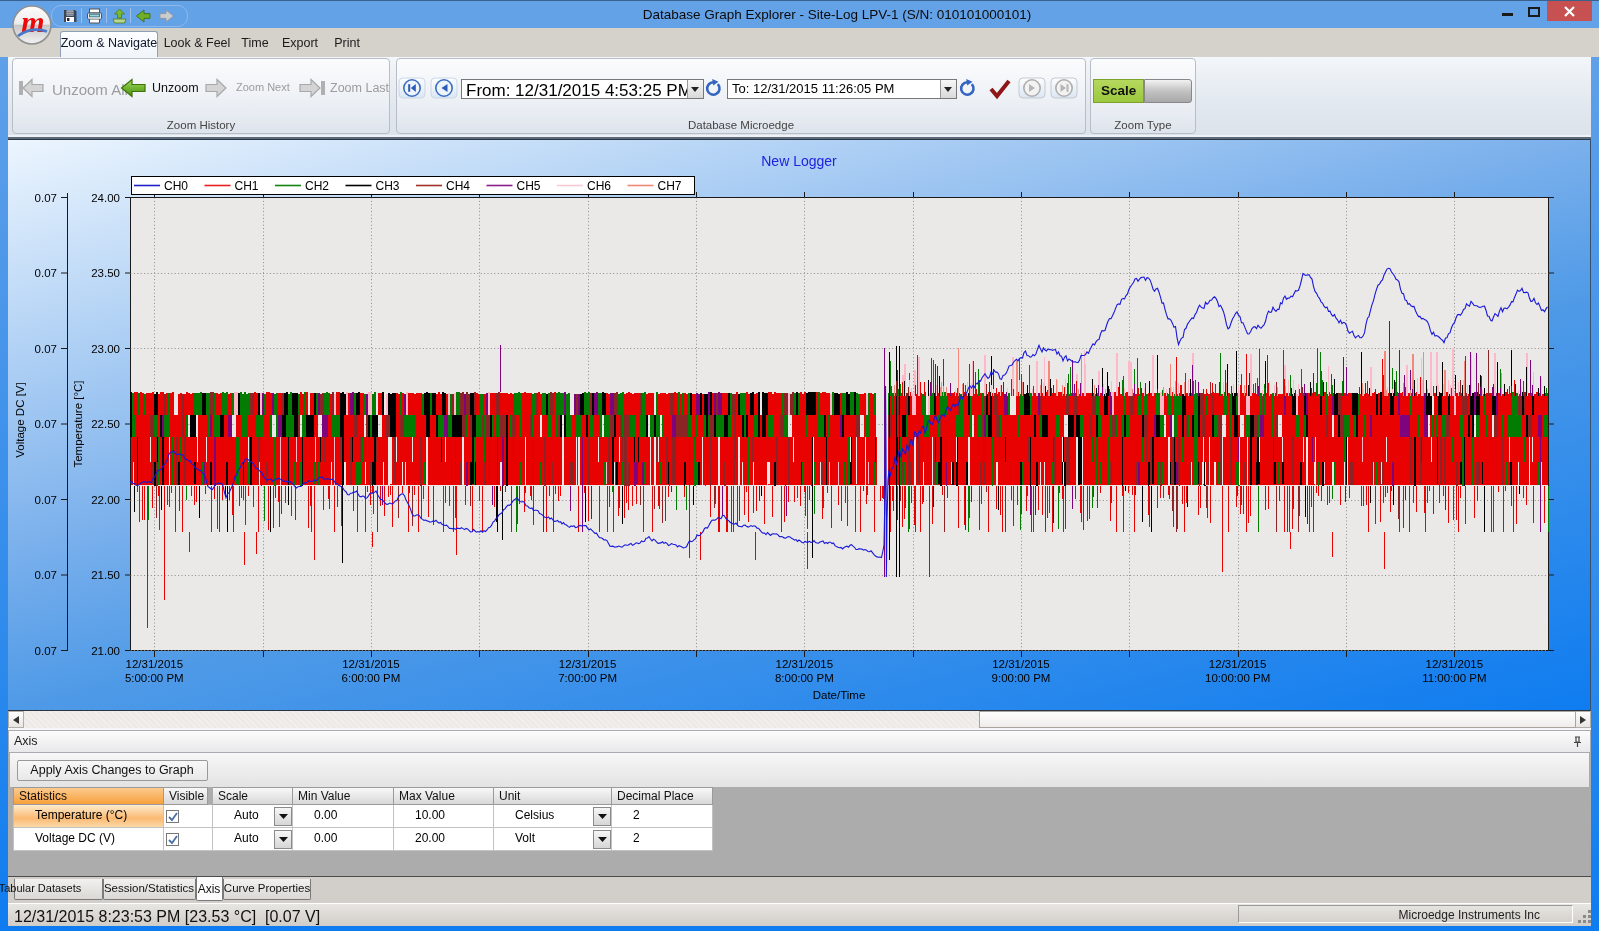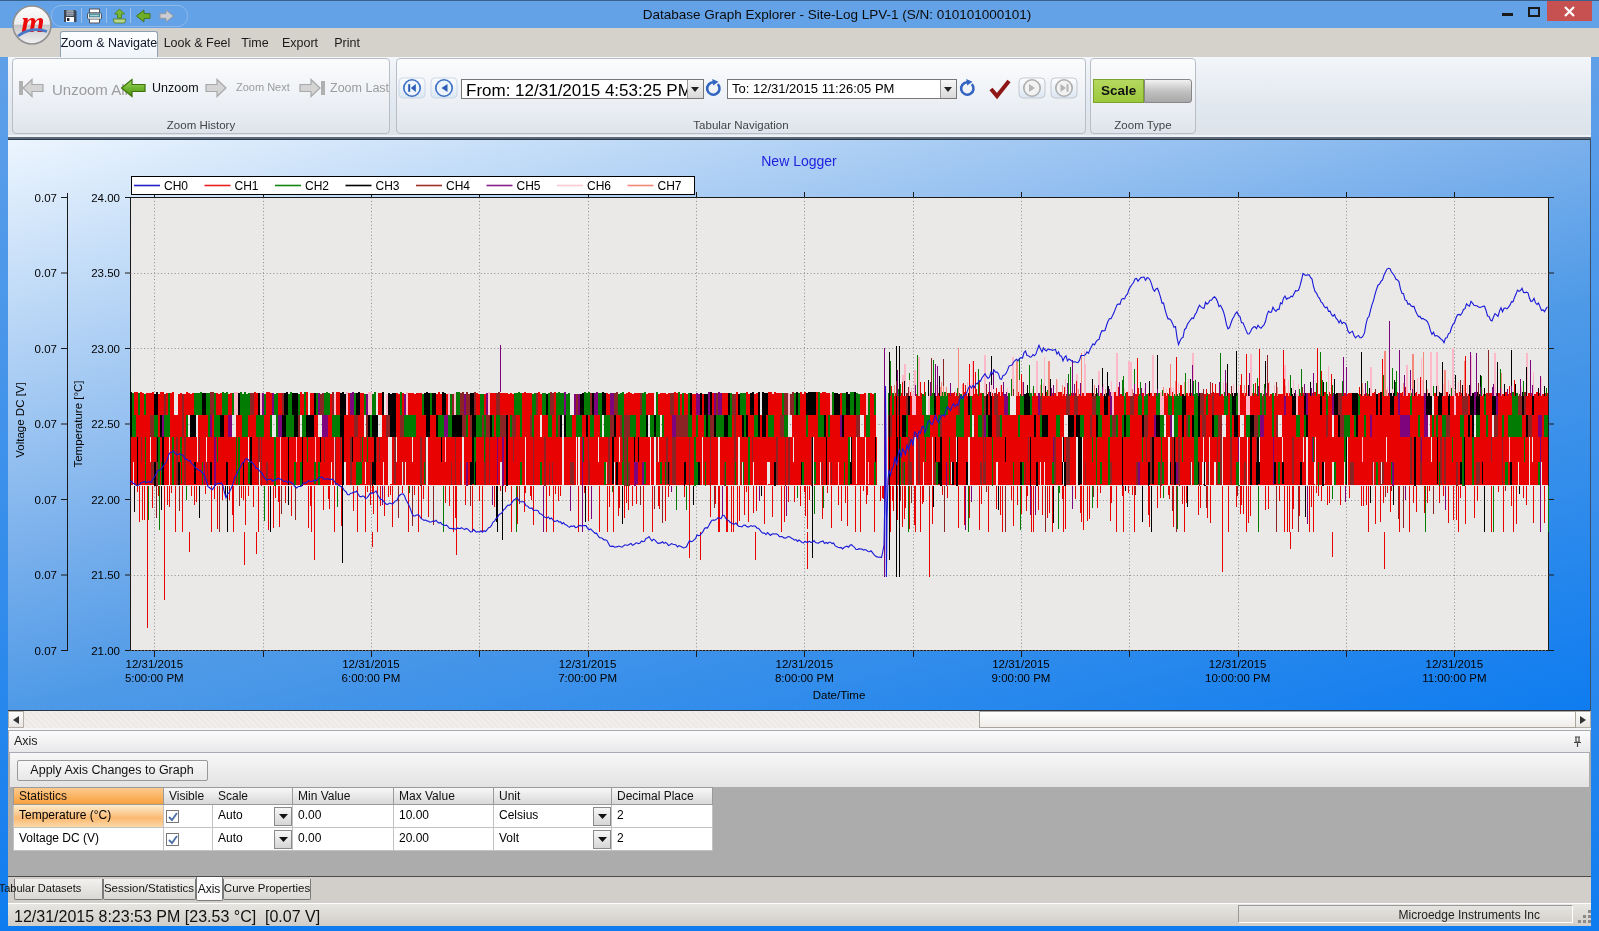--- a/index.html
+++ b/index.html
@@ -74,21 +74,21 @@
 <div class="tx" style="left:300px;top:36px;transform:translateX(-50%);font-size:12.5px;color:#1a1a1a">Export</div>
 <div class="tx" style="left:347px;top:36px;transform:translateX(-50%);font-size:12.5px;color:#1a1a1a">Print</div>
 
 <div class="abs" style="left:8px;top:57px;width:1583px;height:78px;background:linear-gradient(#f3f6fa,#e2e8ef 60%,#dce3ea)"></div>
 <div class="abs" style="left:8px;top:135px;width:1583px;height:2px;background:#eef2f6"></div>
 <div class="abs" style="left:8px;top:137px;width:1583px;height:2px;background:#5c6a7a"></div>
 
 <div class="abs" style="left:12px;top:58px;width:378px;height:76px;border:1px solid #b9bec6;border-radius:4px;background:linear-gradient(#fbfcfd,#e9edf3 70%,#dee4ec)"></div>
 <div class="tx" style="left:201px;top:119px;transform:translateX(-50%);font-size:11.5px;color:#444">Zoom History</div>
 <div class="abs" style="left:396px;top:58px;width:690px;height:76px;border:1px solid #b9bec6;border-radius:4px;background:linear-gradient(#fbfcfd,#e9edf3 70%,#dee4ec)"></div>
-<div class="tx" style="left:741px;top:119px;transform:translateX(-50%);font-size:11.5px;color:#444">Tabular Navigation</div>
+<div class="tx" style="left:741px;top:119px;transform:translateX(-50%);font-size:11.5px;color:#444">Database Microedge</div>
 <div class="abs" style="left:1090px;top:58px;width:106px;height:76px;border:1px solid #b9bec6;border-radius:4px;background:linear-gradient(#fbfcfd,#e9edf3 70%,#dee4ec)"></div>
 <div class="tx" style="left:1143px;top:119px;transform:translateX(-50%);font-size:11.5px;color:#444">Zoom Type</div>
 
 <svg class="abs" style="left:18px;top:76px" width="27" height="24" viewBox="0 0 27 24">
     <path d="M3 5v14" stroke="#b0b0b0" stroke-width="4"></path>
     <path d="M25 8.5v7H14v5L5 12l9-8.5v5z" fill="#d4d4d4" stroke="#a8a8a8" stroke-width="1.2"></path>
   </svg>
 <div class="tx" style="left:52px;top:81px;font-size:15px;color:#9c9c9c">Unzoom All</div>
 <svg class="abs" style="left:119px;top:76px" width="27" height="24" viewBox="0 0 27 24">
     <defs>
@@ -279,26 +279,26 @@
     <path d="M3 1h5M4 1v5h3V1M2 6.5h7M5.5 6.5V11" stroke="#444" stroke-width="1.2" fill="none"></path>
   </svg>
 
 <div class="abs" style="left:8px;top:753px;width:1583px;height:124px;background:#acacac"></div>
 <div class="abs" style="left:10px;top:753px;width:1579px;height:34px;background:linear-gradient(#f7f7f7,#e3e3e3)"></div>
 <div class="abs" style="left:17px;top:760px;width:191px;height:21px;background:linear-gradient(#f8f8f8,#e8e8e8);border:1px solid #999;border-radius:2px"></div>
 <div class="tx" style="left:112px;top:763px;transform:translateX(-50%);font-size:12.5px;color:#111">Apply Axis Changes to Graph</div>
 
 <style>
 .hc{position:absolute;top:787px;height:18px;background:linear-gradient(#f8f8f8,#d8d8d8);border-right:1px solid #9a9a9a;border-bottom:1px solid #9a9a9a;border-top:1px solid #9a9a9a;font-size:12px;color:#111;padding:1px 0 0 5px;white-space:nowrap}
-.c1{position:absolute;height:23px;background:#fff;border-right:1px solid #c2c2c2;border-bottom:1px solid #c2c2c2;font-size:12px;color:#000;padding:3px 0 0 5px;white-space:nowrap}
+.c1{position:absolute;height:23px;background:#fff;border-right:1px solid #c2c2c2;border-bottom:1px solid #c2c2c2;font-size:12px;color:#000;padding:3px 0 0 21px;white-space:nowrap}
 .dd{position:absolute;width:18px;height:19px;background:linear-gradient(#f6f6f6,#d6d6d6);border:1px solid #8a8a8a}
 .cb{position:absolute;width:13px;height:13px;background:#fff;border:1px solid #777}
 </style>
 <div class="hc" style="left:13px;width:151px;background:linear-gradient(#fcca8e,#f7a03c);border-left:1px solid #9a9a9a">Statistics</div>
-<div class="hc" style="left:164px;width:61px">Visible</div>
+<div class="hc" style="left:164px;width:44px">Visible</div>
 <div class="hc" style="left:213px;width:80px">Scale</div>
 <div class="hc" style="left:293px;width:101px">Min Value</div>
 <div class="hc" style="left:394px;width:100px">Max Value</div>
 <div class="hc" style="left:494px;width:118px">Unit</div>
 <div class="hc" style="left:612px;width:101px">Decimal Place</div>
 
 <div class="c1" style="left:13px;top:805px;width:151px;background:linear-gradient(#fdeccd,#fab972 60%,#fcd9a8);border-left:1px solid #c2c2c2">Temperature (°C)</div>
 <div class="c1" style="left:164px;top:805px;width:49px"></div>
 <div class="c1" style="left:213px;top:805px;width:80px">Auto</div>
 <div class="c1" style="left:293px;top:805px;width:101px">0.00</div>

